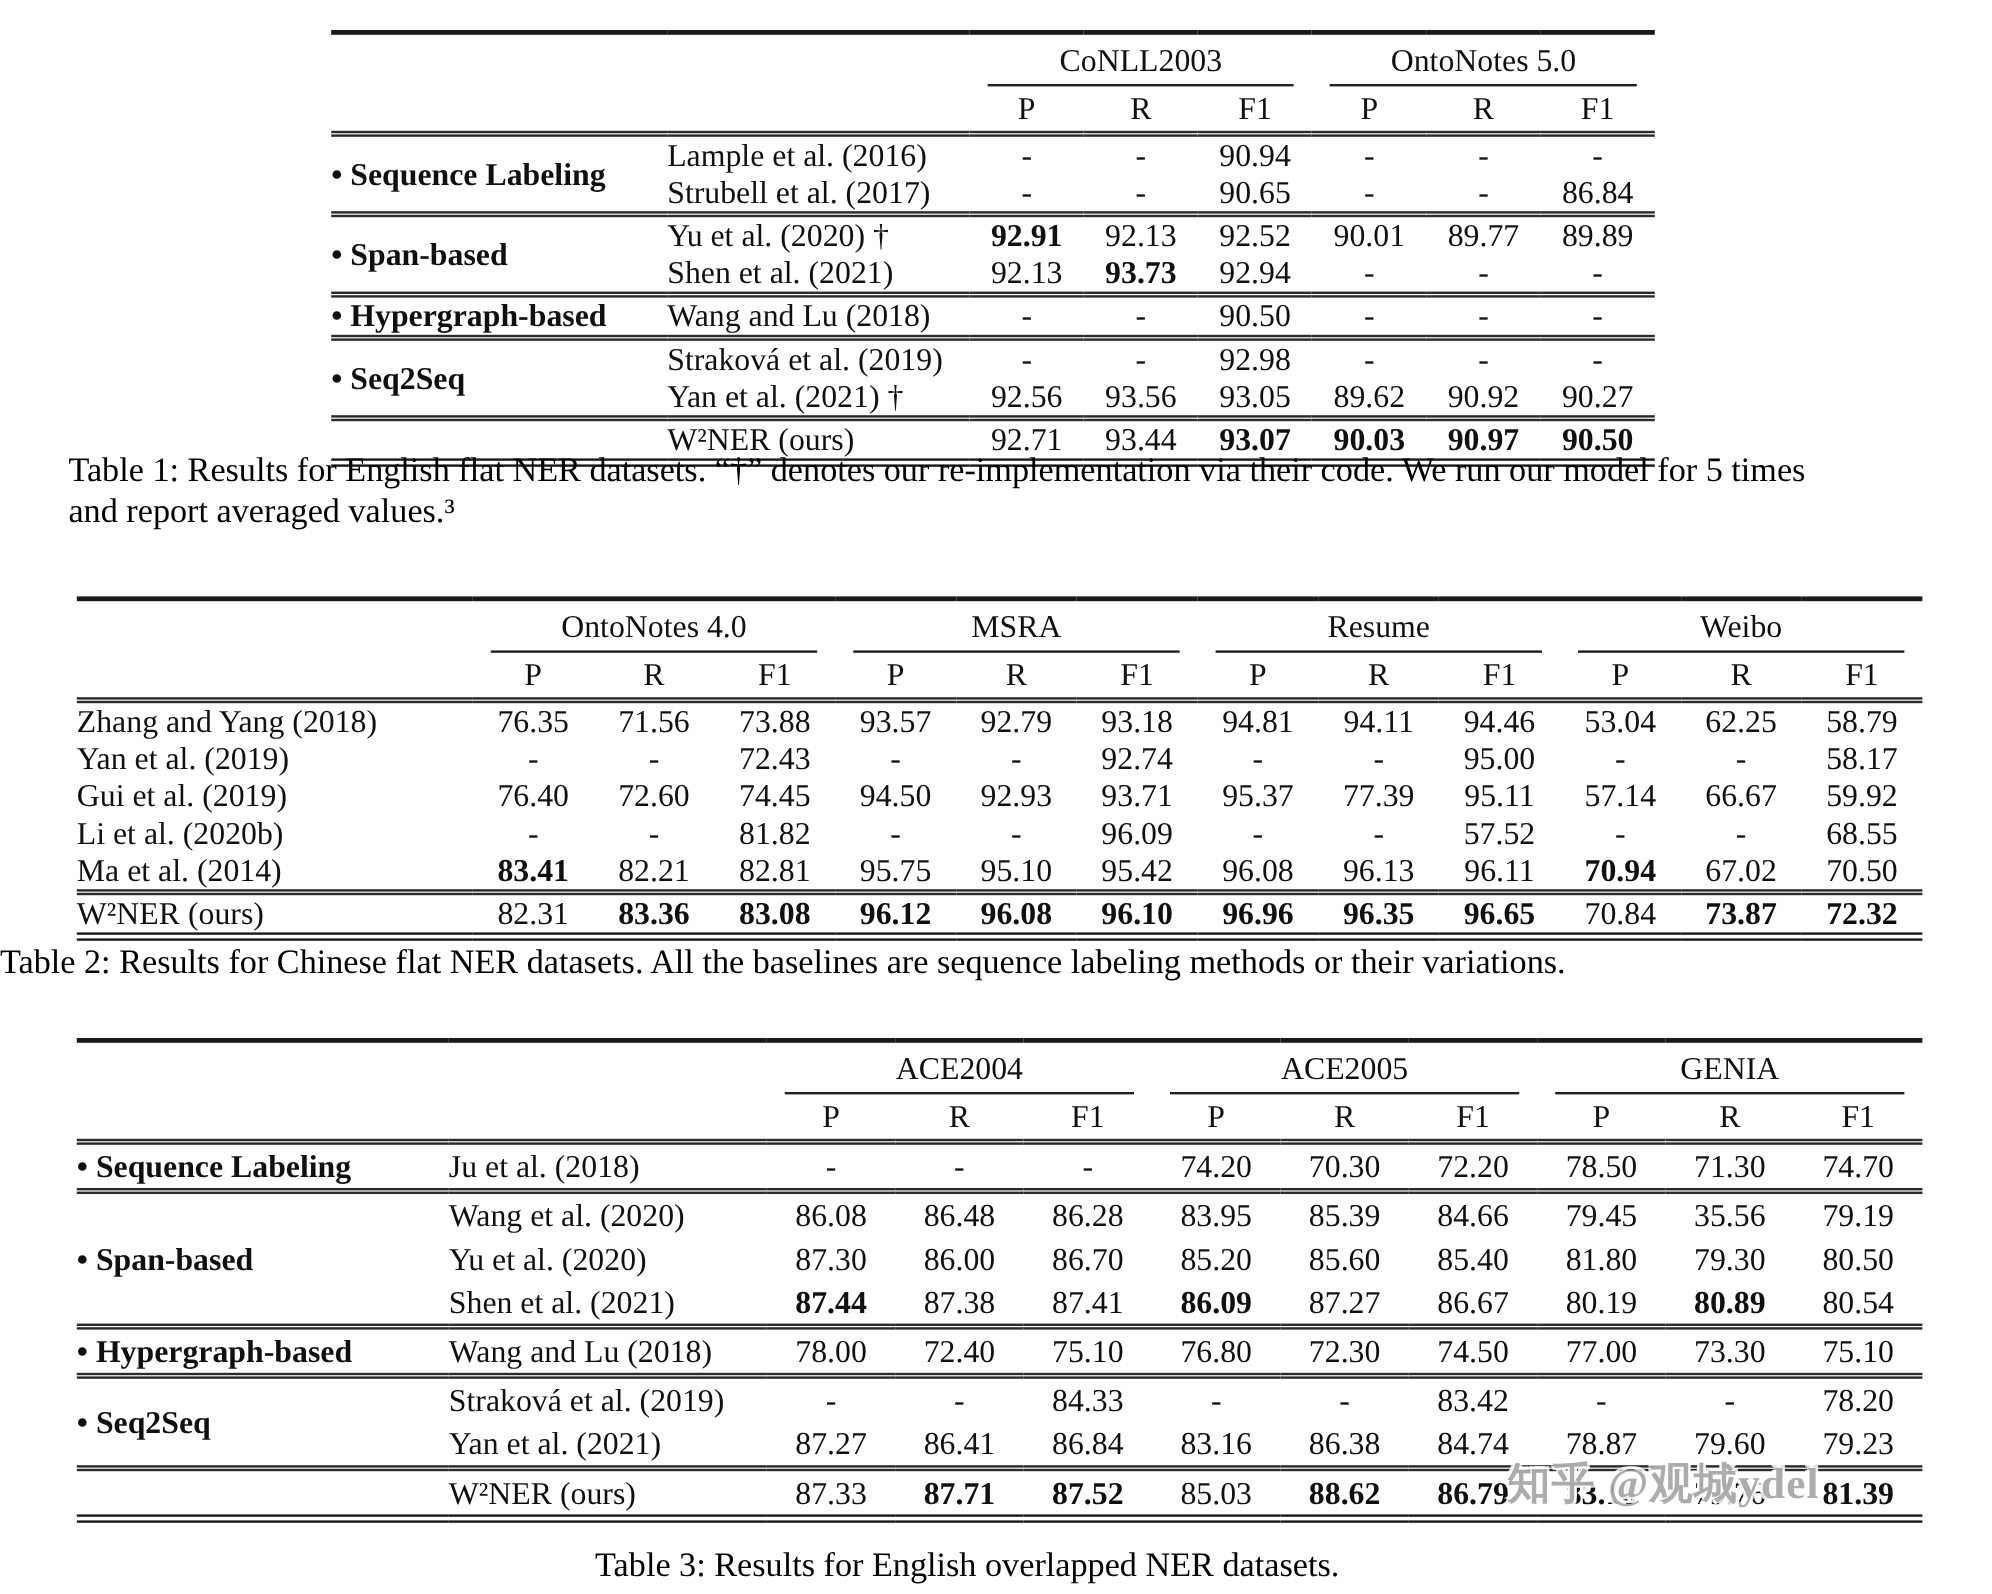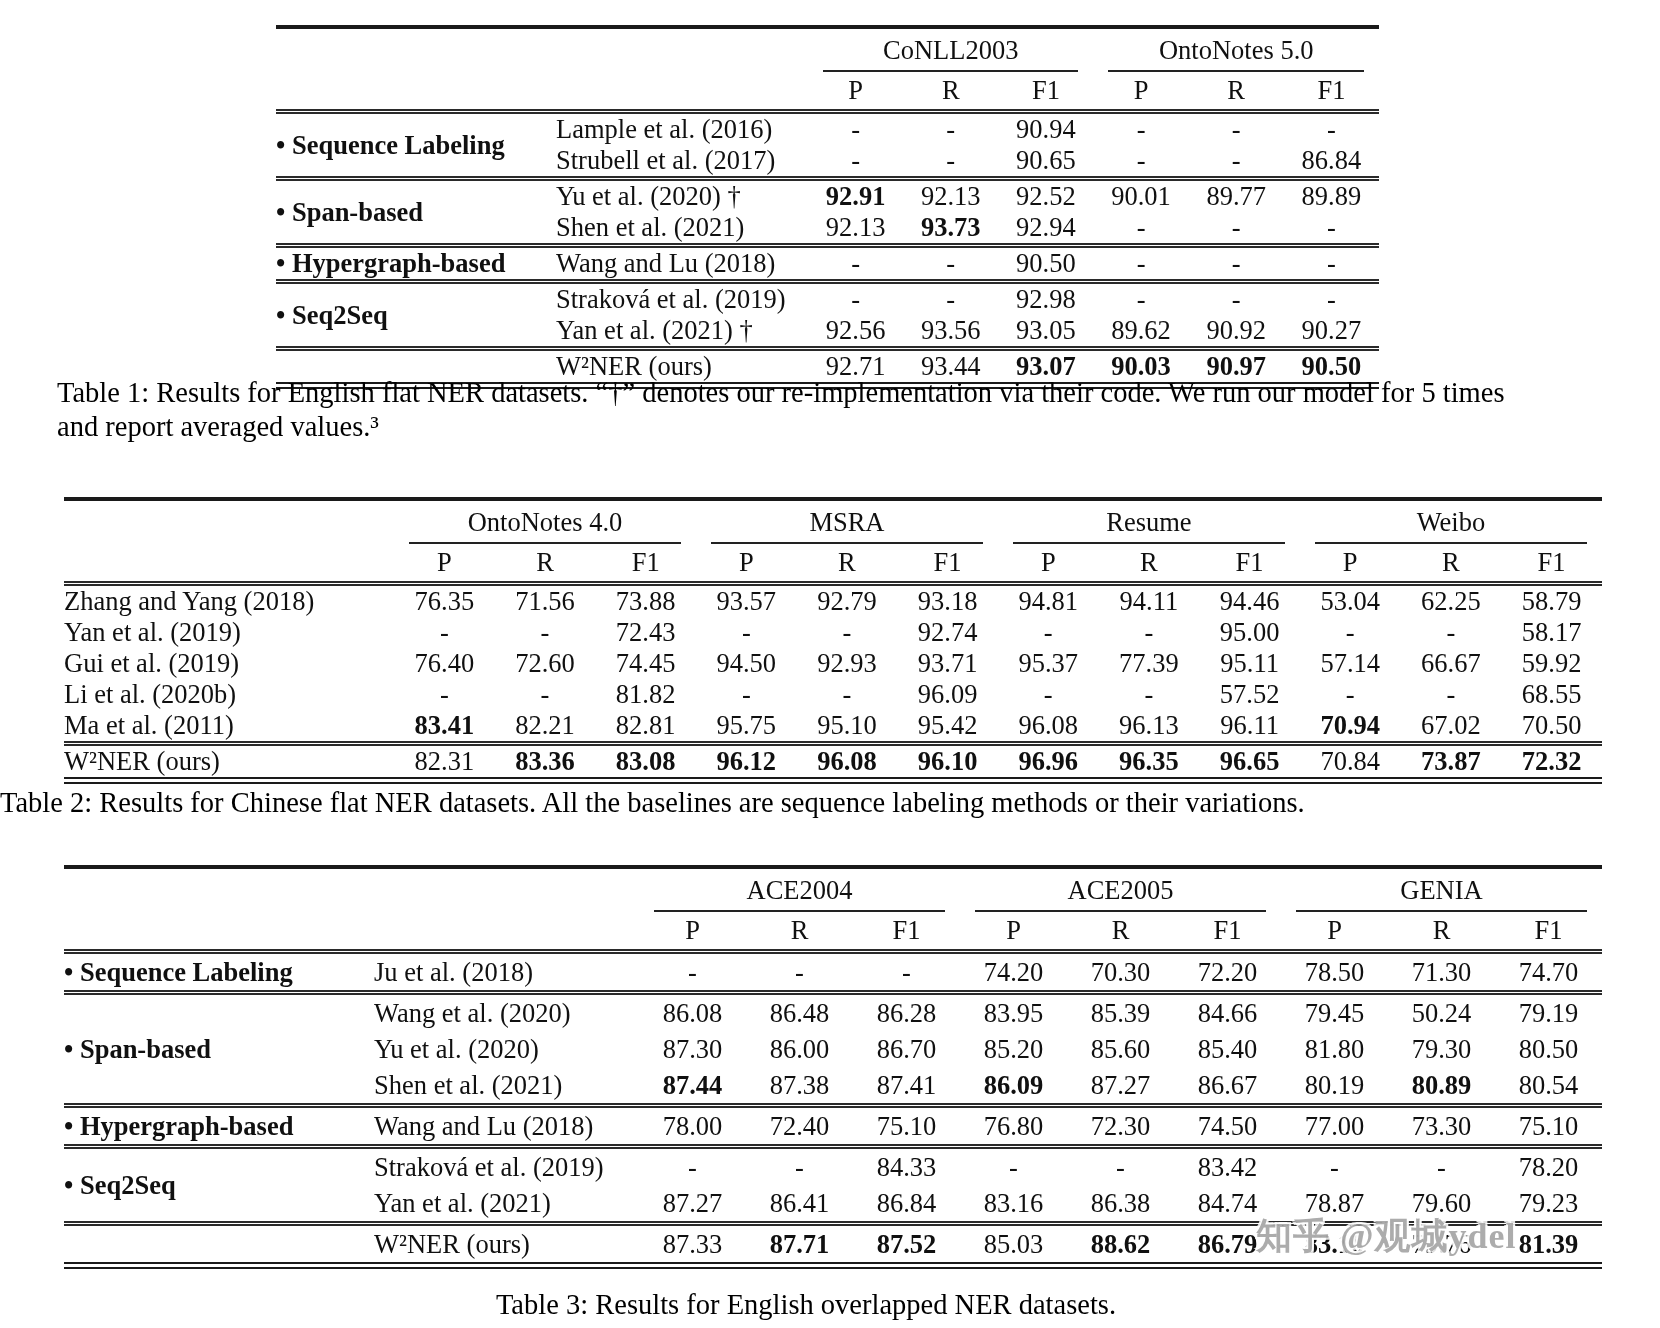--- a/index.html
+++ b/index.html
@@ -273,21 +273,21 @@
           <td class="num">-</td>
           <td class="num">96.09</td>
           <td class="num">-</td>
           <td class="num">-</td>
           <td class="num">57.52</td>
           <td class="num">-</td>
           <td class="num">-</td>
           <td class="num">68.55</td>
         </tr>
         <tr>
-          <td class="method">Ma et al. (2011)</td>
+          <td class="method">Ma et al. (2014)</td>
           <td class="num bold">83.41</td>
           <td class="num">82.21</td>
           <td class="num">82.81</td>
           <td class="num">95.75</td>
           <td class="num">95.10</td>
           <td class="num">95.42</td>
           <td class="num">96.08</td>
           <td class="num">96.13</td>
           <td class="num">96.11</td>
           <td class="num bold">70.94</td>
@@ -373,21 +373,21 @@
         <tr class="sep">
           <td class="cat" rowspan="3">• Span-based</td>
           <td class="method">Wang et al. (2020)</td>
           <td class="num">86.08</td>
           <td class="num">86.48</td>
           <td class="num">86.28</td>
           <td class="num">83.95</td>
           <td class="num">85.39</td>
           <td class="num">84.66</td>
           <td class="num">79.45</td>
-          <td class="num">50.24</td>
+          <td class="num">35.56</td>
           <td class="num">79.19</td>
         </tr>
         <tr>
           <td class="method">Yu et al. (2020)</td>
           <td class="num">87.30</td>
           <td class="num">86.00</td>
           <td class="num">86.70</td>
           <td class="num">85.20</td>
           <td class="num">85.60</td>
           <td class="num">85.40</td>

